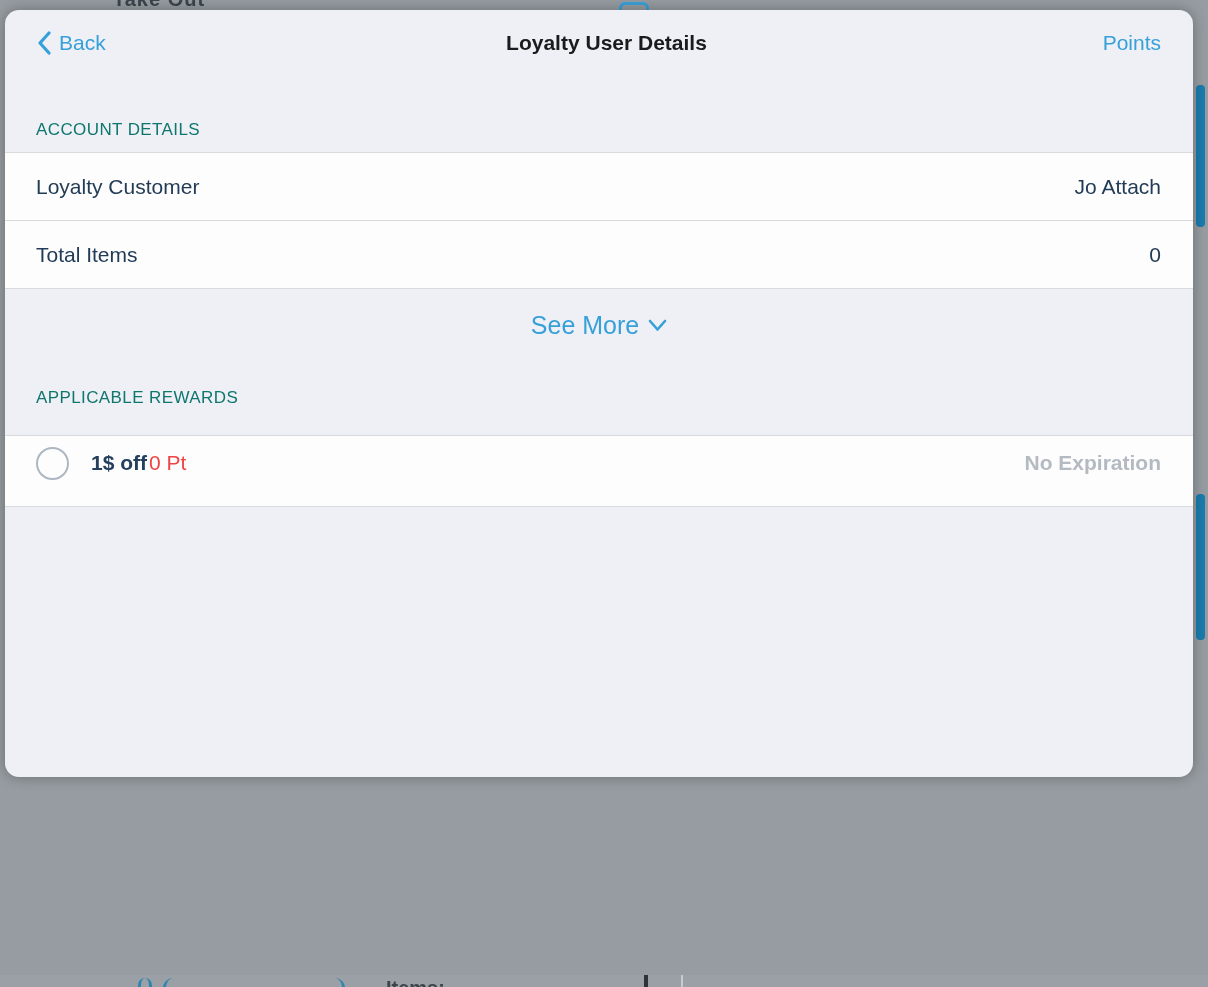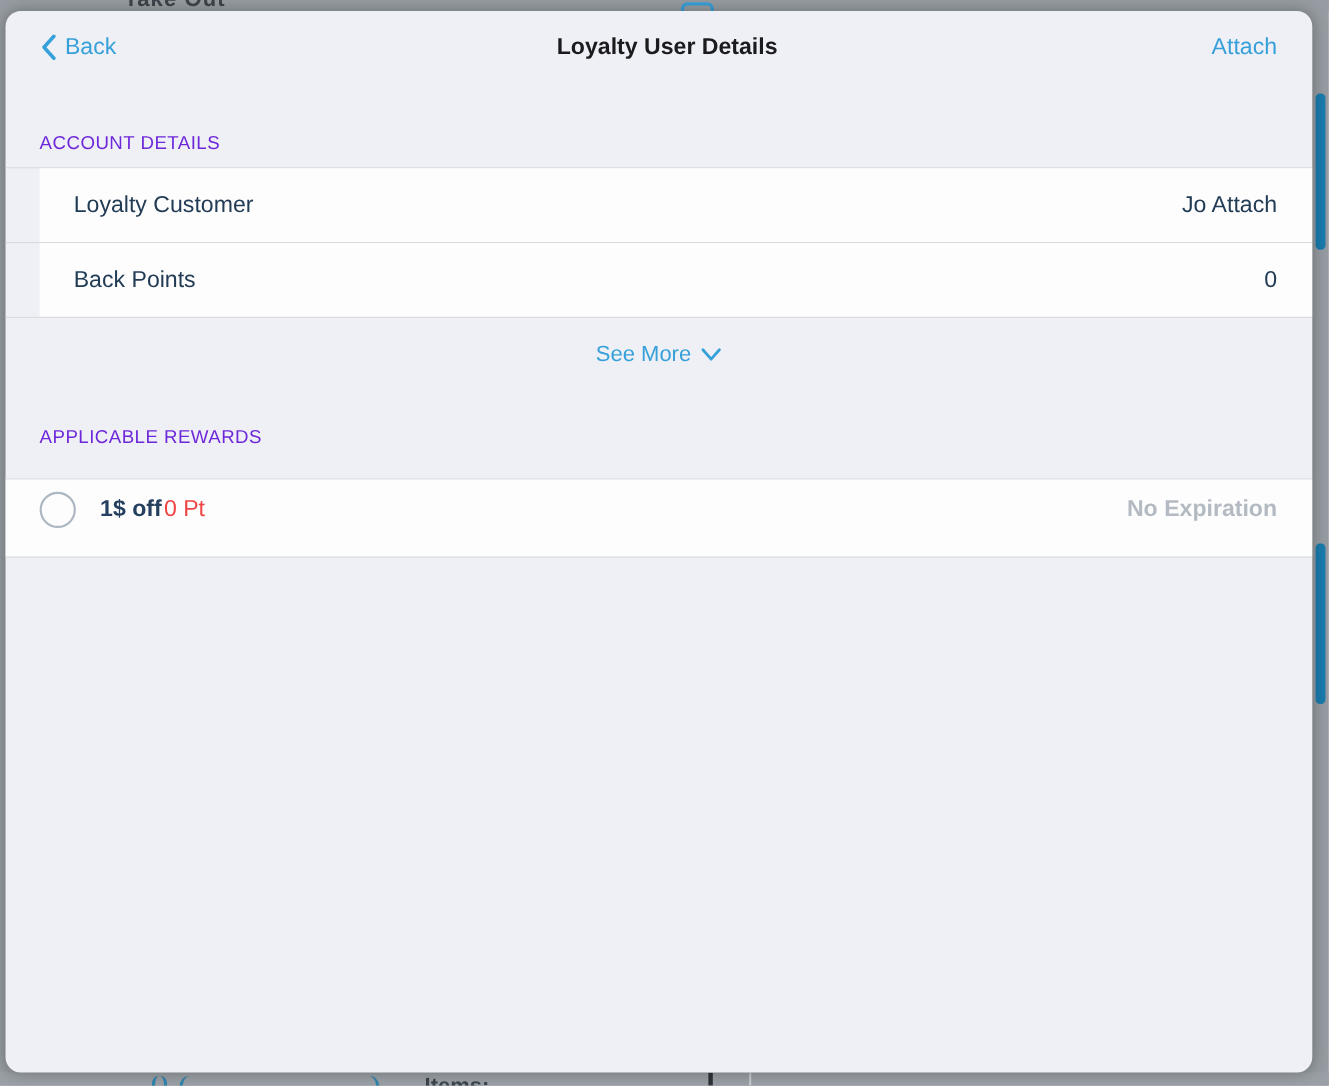--- a/index.html
+++ b/index.html
@@ -37,21 +37,21 @@
   .bg-vbar-light { position: absolute; left: 681px; top: 0; width: 2px; height: 12px; background: #c7cbce; }
 
   .edge-strip {
     position: absolute; width: 9px; border-radius: 4px; background: #1a7cae;
   }
   .edge-strip-1 { left: 1196px; top: 85px;  height: 142px; }
   .edge-strip-2 { left: 1196px; top: 494px; height: 146px; }
 
   
   .modal {
-    position: absolute; left: 5px; top: 10px; width: 1188px; height: 965px;
+    position: absolute; left: 5px; top: 10px; width: 1188px; height: 767px;
     background: #eff0f6; border-radius: 14px; overflow: hidden;
     box-shadow: 0 0 14px rgba(0,0,0,.3);
     display: flex; flex-direction: column;
   }
 
   .navbar {
     height: 66px; flex: 0 0 66px;
     display: flex; align-items: center; justify-content: space-between;
     padding: 0 32px; position: relative;
   }
@@ -61,40 +61,40 @@
     font-family: inherit;
   }
   .nav-title {
     position: absolute; left: 15px; right: 0; text-align: center;
     font-size: 21px; font-weight: bold; color: #1b1b1e; pointer-events: none;
   }
 
   .section-header {
     flex: 0 0 76px; display: flex; align-items: flex-end;
     padding: 0 0 12px 31px;
-    color: #6d28d9; font-size: 17px; letter-spacing: 0.4px;
+    color: #0f766e; font-size: 17px; letter-spacing: 0.4px;
   }
   .section-header.rewards-header {
     position: absolute; left: 0; bottom: 15px; padding-bottom: 12px;
   }
 
   .divider { flex: 0 0 1px; height: 1px; background: #d8dade; }
 
   .cell-row {
     flex: 0 0 67px; background: #fdfdfe;
     display: flex; align-items: center; justify-content: space-between;
     padding: 0 32px 0 31px;
-    font-size: 21px; color: #223c55; margin-left: 31px;
+    font-size: 21px; color: #223c55;
   }
 
   .see-more-zone { flex: 0 0 146px; position: relative; }
   .see-more-link {
     position: absolute; top: 22px; left: 0; right: 0;
     display: flex; align-items: center; justify-content: center; gap: 9px;
-    color: #36a0d9; font-size: 20px; cursor: pointer;
+    color: #36a0d9; font-size: 25px; cursor: pointer;
   }
 
   .reward-row {
     flex: 0 0 70px; background: #fdfdfe;
     display: flex; align-items: center;
     padding: 0 32px 16px 31px; font-size: 21px;
   }
   .radio-circle {
     width: 33px; height: 33px; border-radius: 50%;
     border: 2px solid #adb7c1; background: transparent; flex: 0 0 33px;
@@ -129,37 +129,37 @@
 
   <div class="navbar">
     <button class="nav-btn">
       <svg width="14" height="24" viewBox="0 0 14 24">
         <polyline points="12,2 3,12 12,22" fill="none" stroke="#36a0d9" stroke-width="3.2" stroke-linecap="round" stroke-linejoin="round"></polyline>
       </svg>
       <span>Back</span>
     </button>
     <div class="nav-title">Loyalty User Details</div>
     <button class="nav-btn">
-      <span>Attach</span>
+      <span>Points</span>
     </button>
   </div>
 
   <div class="section-header">ACCOUNT DETAILS</div>
 
   <div class="divider"></div>
 
   <div class="cell-row">
     <span>Loyalty Customer</span>
     <span>Jo Attach</span>
   </div>
 
   <div class="divider"></div>
 
   <div class="cell-row">
-    <span>Back Points</span>
+    <span>Total Items</span>
     <span>0</span>
   </div>
 
   <div class="divider"></div>
 
   <div class="see-more-zone">
     <div class="see-more-link">
       <span>See More</span>
       <svg width="19" height="13" viewBox="0 0 19 13">
         <polyline points="2,2 9.5,10.5 17,2" fill="none" stroke="#36a0d9" stroke-width="2.6" stroke-linecap="round" stroke-linejoin="round"></polyline>

